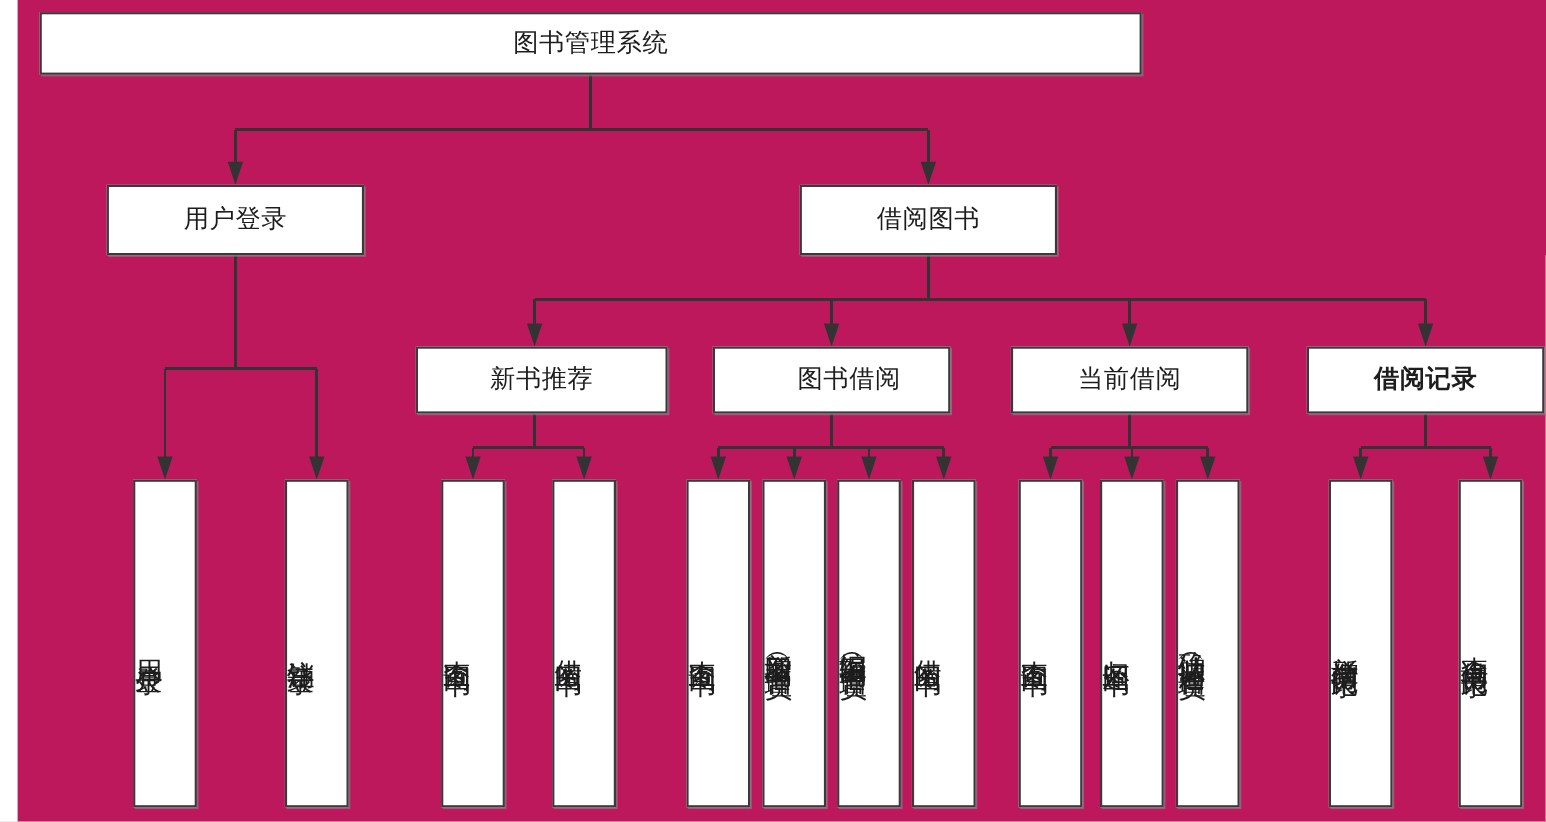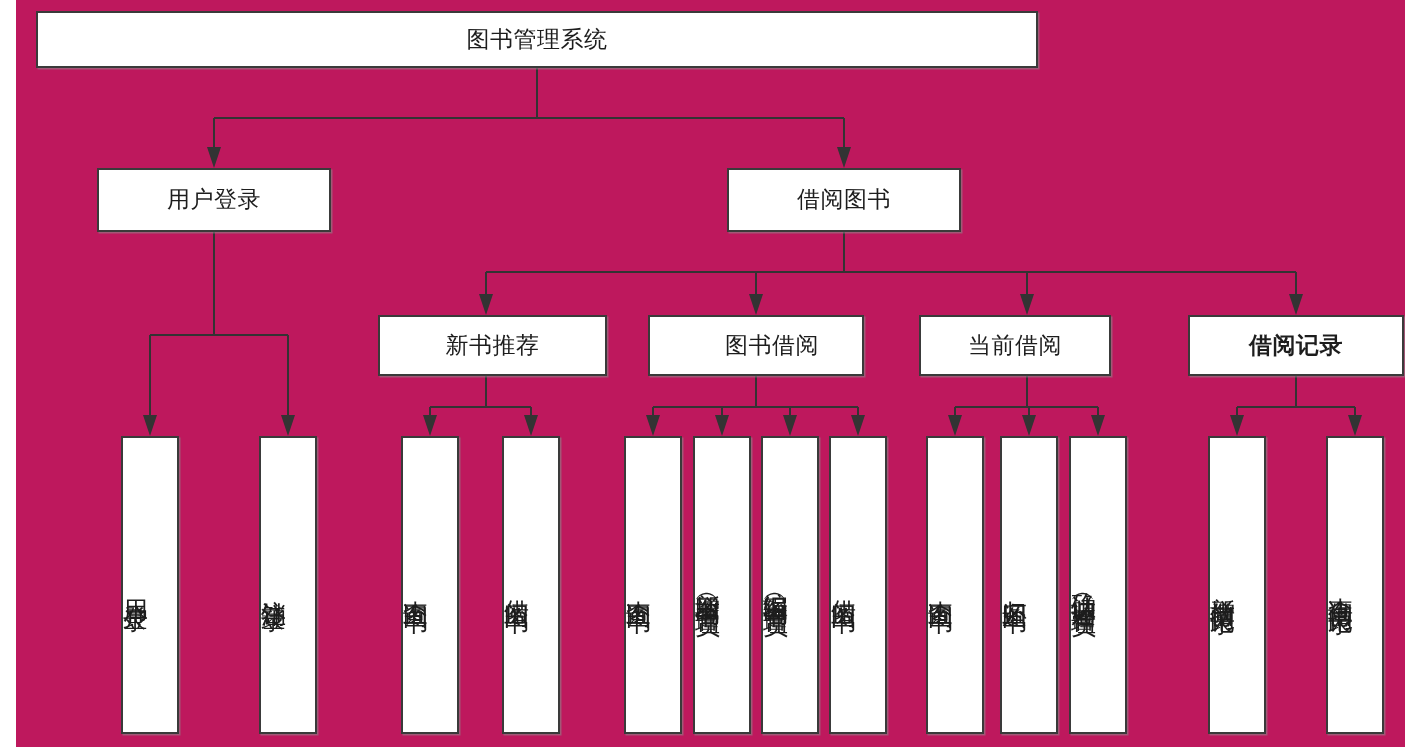--- a/index.html
+++ b/index.html
@@ -140,21 +140,21 @@
       </div>
       <div class="node horizontal" style="left: 711px; top: 168px; width: 234px; height: 64px;">
         <span class="node-label">借阅图书</span>
       </div>
       <div class="node horizontal" style="left: 362px; top: 315px; width: 229px; height: 61px;">
         <span class="node-label">新书推荐</span>
       </div>
       <div class="node horizontal" style="left: 632px; top: 315px; width: 216px; height: 61px; padding-left: 32px;">
         <span class="node-label">图书借阅</span>
       </div>
-      <div class="node horizontal" style="left: 903px; top: 315px; width: 192px; height: 61px;">
+      <div class="node horizontal" style="left: 903px; top: 315px; width: 216px; height: 61px;">
         <span class="node-label">当前借阅</span>
       </div>
       <div class="node horizontal" style="left: 1172px; top: 315px; width: 216px; height: 61px; font-weight: bold;">
         <span class="node-label">借阅记录</span>
       </div>
       <div class="node vertical" style="left: 105px; top: 436px; width: 58px; height: 298px;">
         <span class="node-label">用户登录</span>
       </div>
       <div class="node vertical" style="left: 243px; top: 436px; width: 58px; height: 298px;">
         <span class="node-label">注销登录</span>

